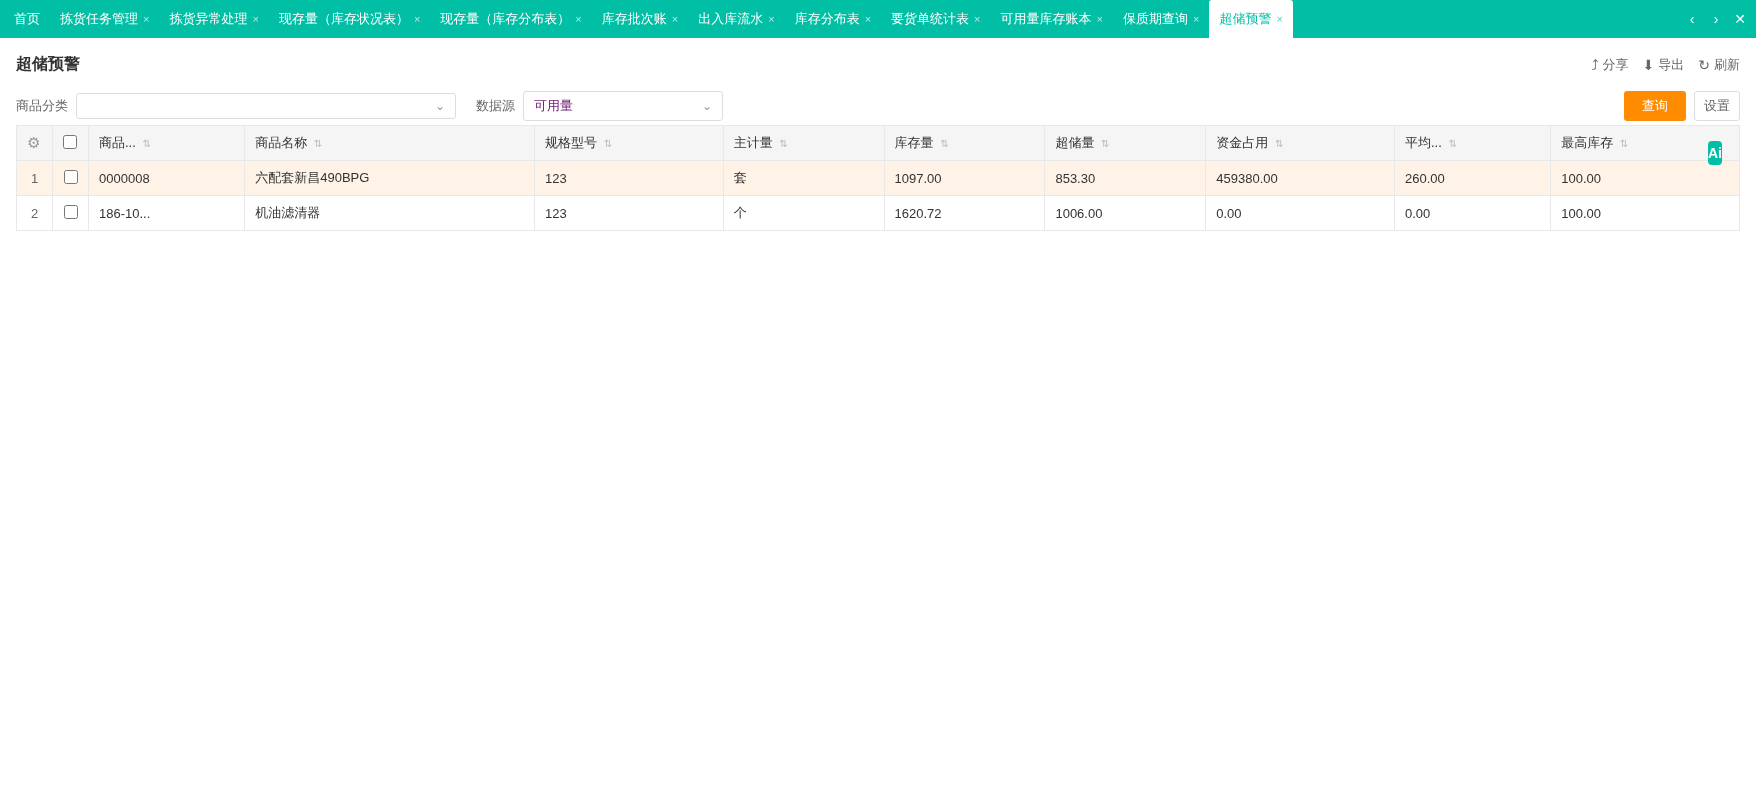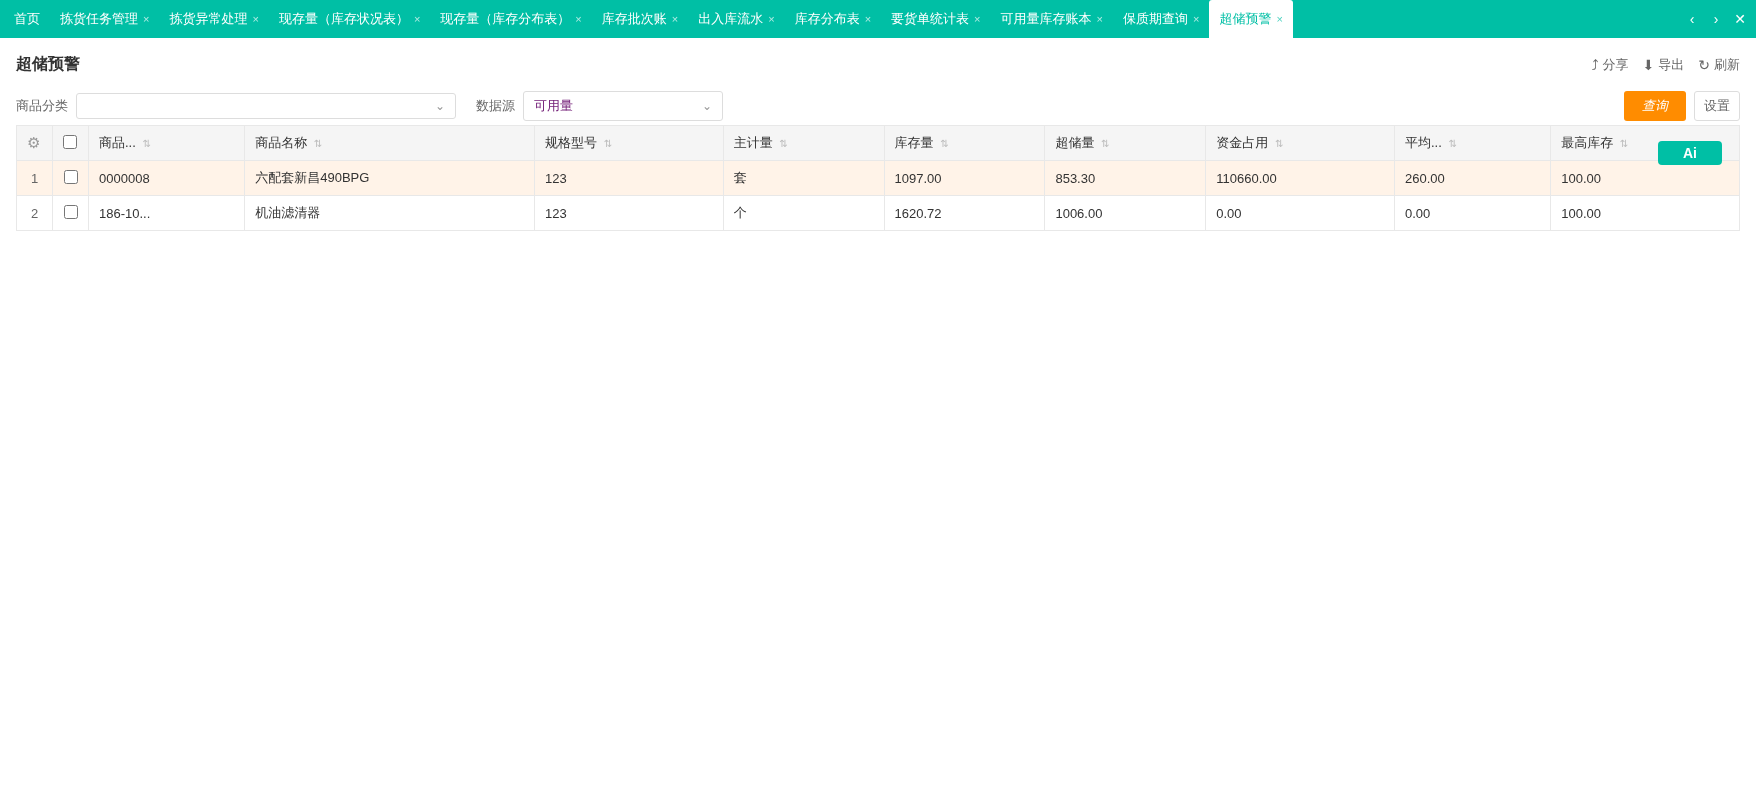--- a/index.html
+++ b/index.html
@@ -127,21 +127,20 @@
       margin-left: auto;
     }
     .btn-query {
       background: #ff8c00;
       color: #fff;
       border: none;
       border-radius: 3px;
       padding: 6px 18px;
       cursor: pointer;
       font-size: 13px;
-      font-style: italic;
     }
     .btn-settings {
       background: #fff;
       color: #666;
       border: 1px solid #ddd;
       border-radius: 3px;
       padding: 5px 9px;
       cursor: pointer;
       font-size: 13px;
     }
@@ -200,21 +199,21 @@
 
     
     .ai-badge {
       position: fixed;
       top: 141px;
       right: 34px;
       background: #00bfa5;
       color: #fff;
       font-size: 14px;
       font-weight: bold;
-      padding: 4px 25px;
+      padding: 4px 0;
       border-radius: 4px;
       z-index: 100;
     }
   </style>
 </head>
 <body>
 
 <div class="top-nav">
 
   <div id="nav-tabs-container" style="display:flex;align-items:center;flex:1;overflow:hidden;">
@@ -364,21 +363,21 @@
       <td class="gear-col row-index">1</td>
       <td class="checkbox-col">
         <input type="checkbox" style="">
       </td>
       <td>0000008</td>
       <td>六配套新昌490BPG</td>
       <td>123</td>
       <td>套</td>
       <td>1097.00</td>
       <td>853.30</td>
-      <td>110660.00</td>
+      <td>459380.00</td>
       <td>260.00</td>
       <td>100.00</td>
     </tr>
         <tr>
       <td class="gear-col row-index">2</td>
       <td class="checkbox-col">
         <input type="checkbox" style="">
       </td>
       <td>186-10...</td>
       <td>机油滤清器</td>

